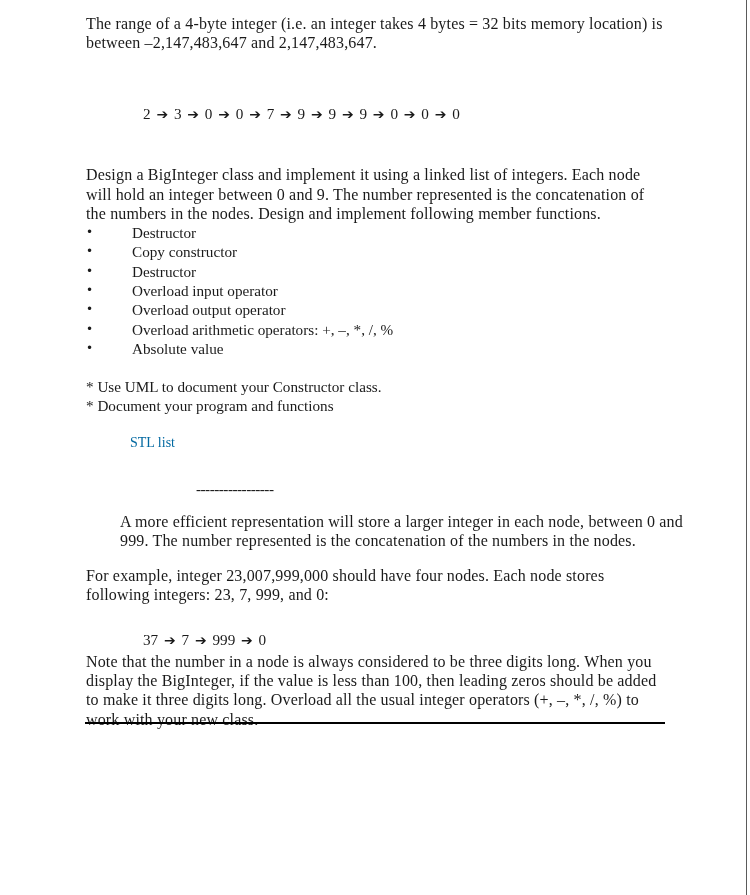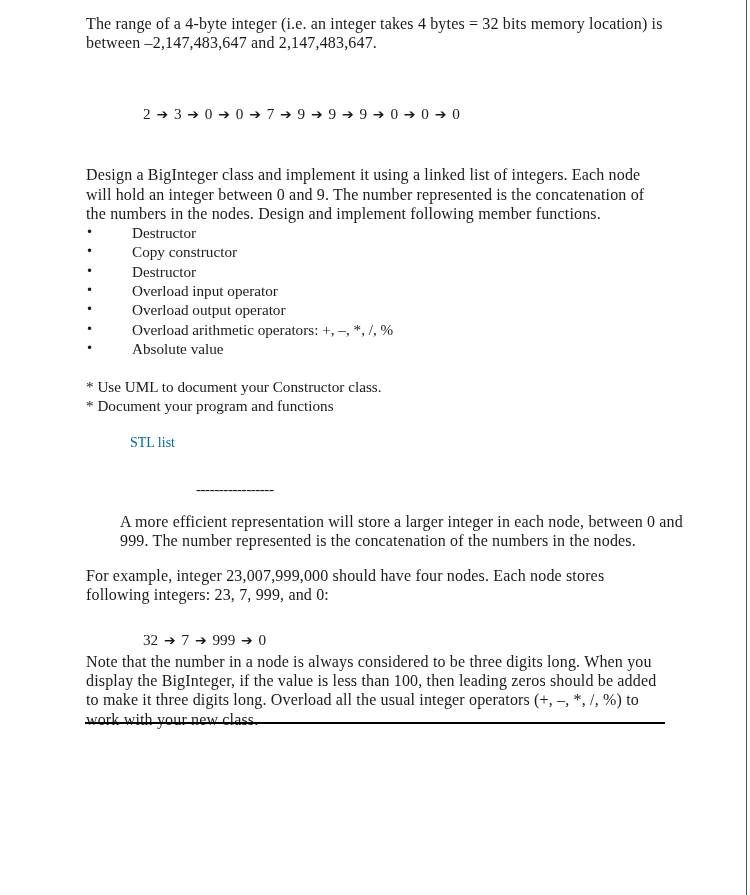--- a/index.html
+++ b/index.html
@@ -204,21 +204,21 @@
   <div class="block" style="top: 512px; margin-left: 34px;">
     <p class="para">A more efficient representation will store a larger integer in each node, between 0 and 999. The number represented is the concatenation of the numbers in the nodes.</p>
   </div>
 
   <div class="block" style="top: 566px;">
     <p class="para">For example, integer 23,007,999,000 should have four nodes. Each node stores following integers: 23, 7, 999, and 0:</p>
   </div>
 
   <div class="block" style="top: 616px;">
     <div class="node-seq">
-      <span class="digit">32</span>
+      <span class="digit">37</span>
       <span class="arrow">➔</span>
       <span class="digit">7</span>
       <span class="arrow">➔</span>
       <span class="digit">999</span>
       <span class="arrow">➔</span>
       <span class="digit">0</span>
     </div>
   </div>
 
   <div class="block" style="top: 652px;">

